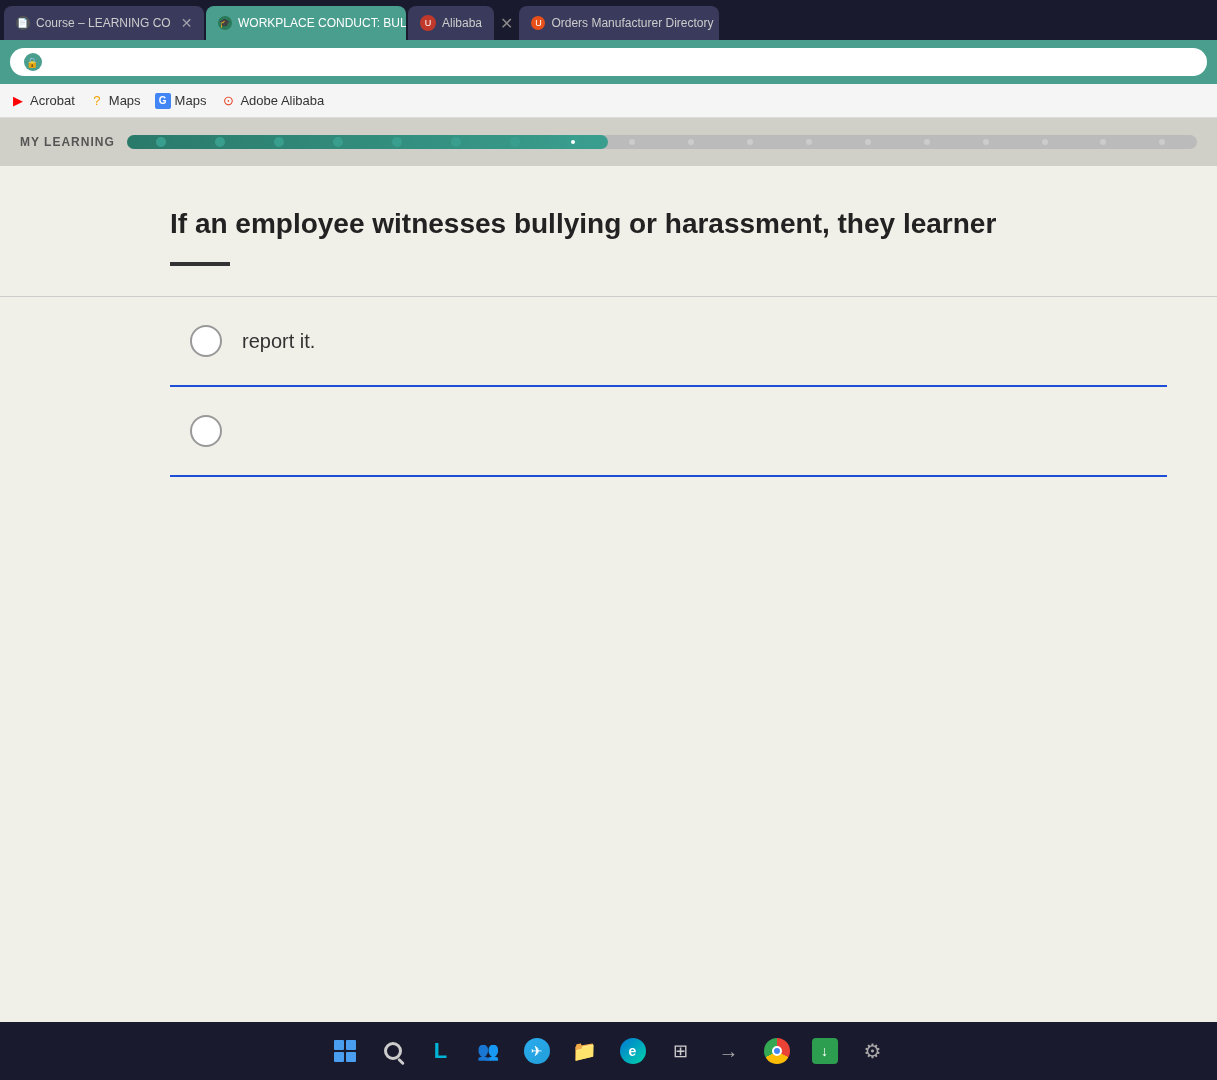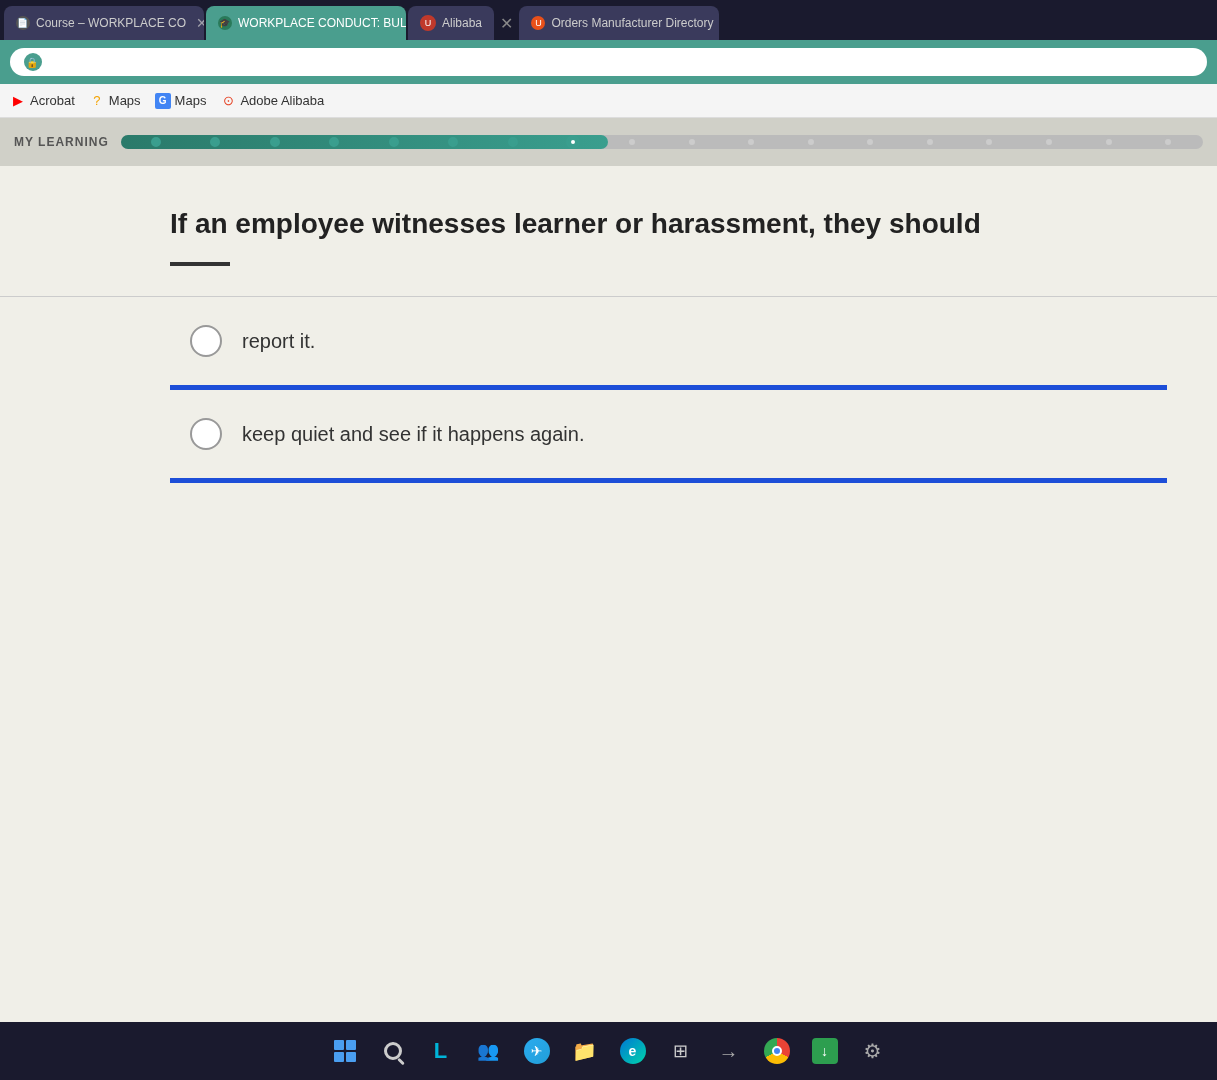--- a/index.html
+++ b/index.html
@@ -139,21 +139,21 @@
       background: #e8e8e0;
       flex: 1;
       display: flex;
       flex-direction: column;
       overflow: hidden;
     }
 
     
     .learning-header {
       background: #d0d0c8;
-      padding: 8px 14px;
+      padding: 8px 20px;
       display: flex;
       align-items: center;
       gap: 12px;
       height: 48px;
     }
 
     .learning-title {
       font-size: 12px;
       font-weight: 600;
       color: #555;
@@ -240,21 +240,21 @@
       margin: 0 -50px 0 -170px;
       margin-right: -50px;
     }
 
     
     .answer-option {
       display: flex;
       align-items: center;
       gap: 20px;
       padding: 28px 20px;
-      border-bottom: 5px solid #1d4ed8;
+      border-bottom: 2px solid #1d4ed8;
       cursor: pointer;
     }
 
     .radio-circle {
       width: 32px;
       height: 32px;
       border-radius: 50%;
       border: 2px solid #999;
       background: white;
       flex-shrink: 0;
@@ -353,21 +353,21 @@
   </style>
 </head>
 <body>
 
 <div class="browser-wrapper">
 
   <div class="tab-bar">
 
     <div class="tab inactive">
       <span class="fav-circle" style="background:#555;">📄</span>
-      <span>Course – WORKPLACE CO</span>
+      <span>Course – LEARNING CO</span>
       <span class="tab-close">✕</span>
     </div>
 
     <div class="tab active">
       <span class="fav-circle" style="background:#2a7a5a;">🎓</span>
       <span>WORKPLACE CONDUCT: BULLY</span>
 
     </div>
 
     <div class="tab inactive">
@@ -435,34 +435,33 @@
             <div class="pdot future"></div>
             <div class="pdot future"></div>
             <div class="pdot future"></div>
             <div class="pdot future"></div>
             <div class="pdot future"></div>
           </div>
       </div>
     </div>
 
     <div class="question-area">
-      <div class="question-text">If an employee witnesses learner or harassment, they should</div>
+      <div class="question-text">If an employee witnesses bullying or harassment, they learner</div>
       <div class="question-underline"></div>
 
       <div class="divider"></div>
 
       <div class="answer-option">
         <div class="radio-circle"></div>
         <span class="answer-text">report it.</span>
       </div>
 
 
       <div class="answer-option">
         <div class="radio-circle"></div>
-        <span class="answer-text">keep quiet and see if it happens again.</span>
       </div>
 
     </div>
   </div>
 
   <div class="taskbar">
 
     <div class="taskbar-item">
       <div class="win-icon">
         <span></span>

